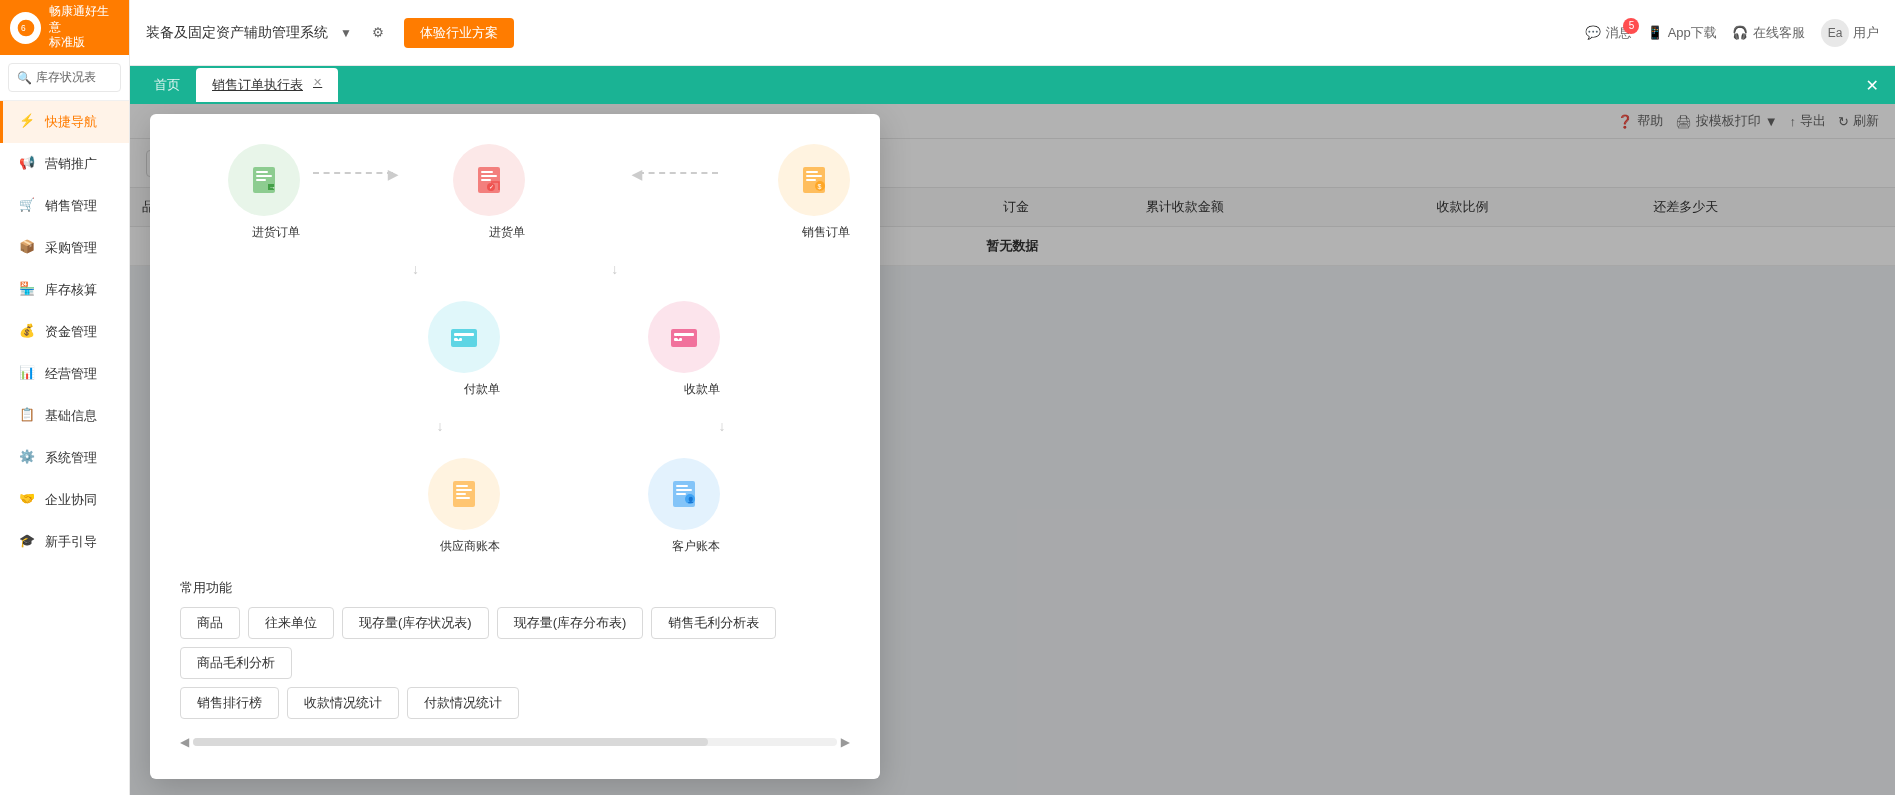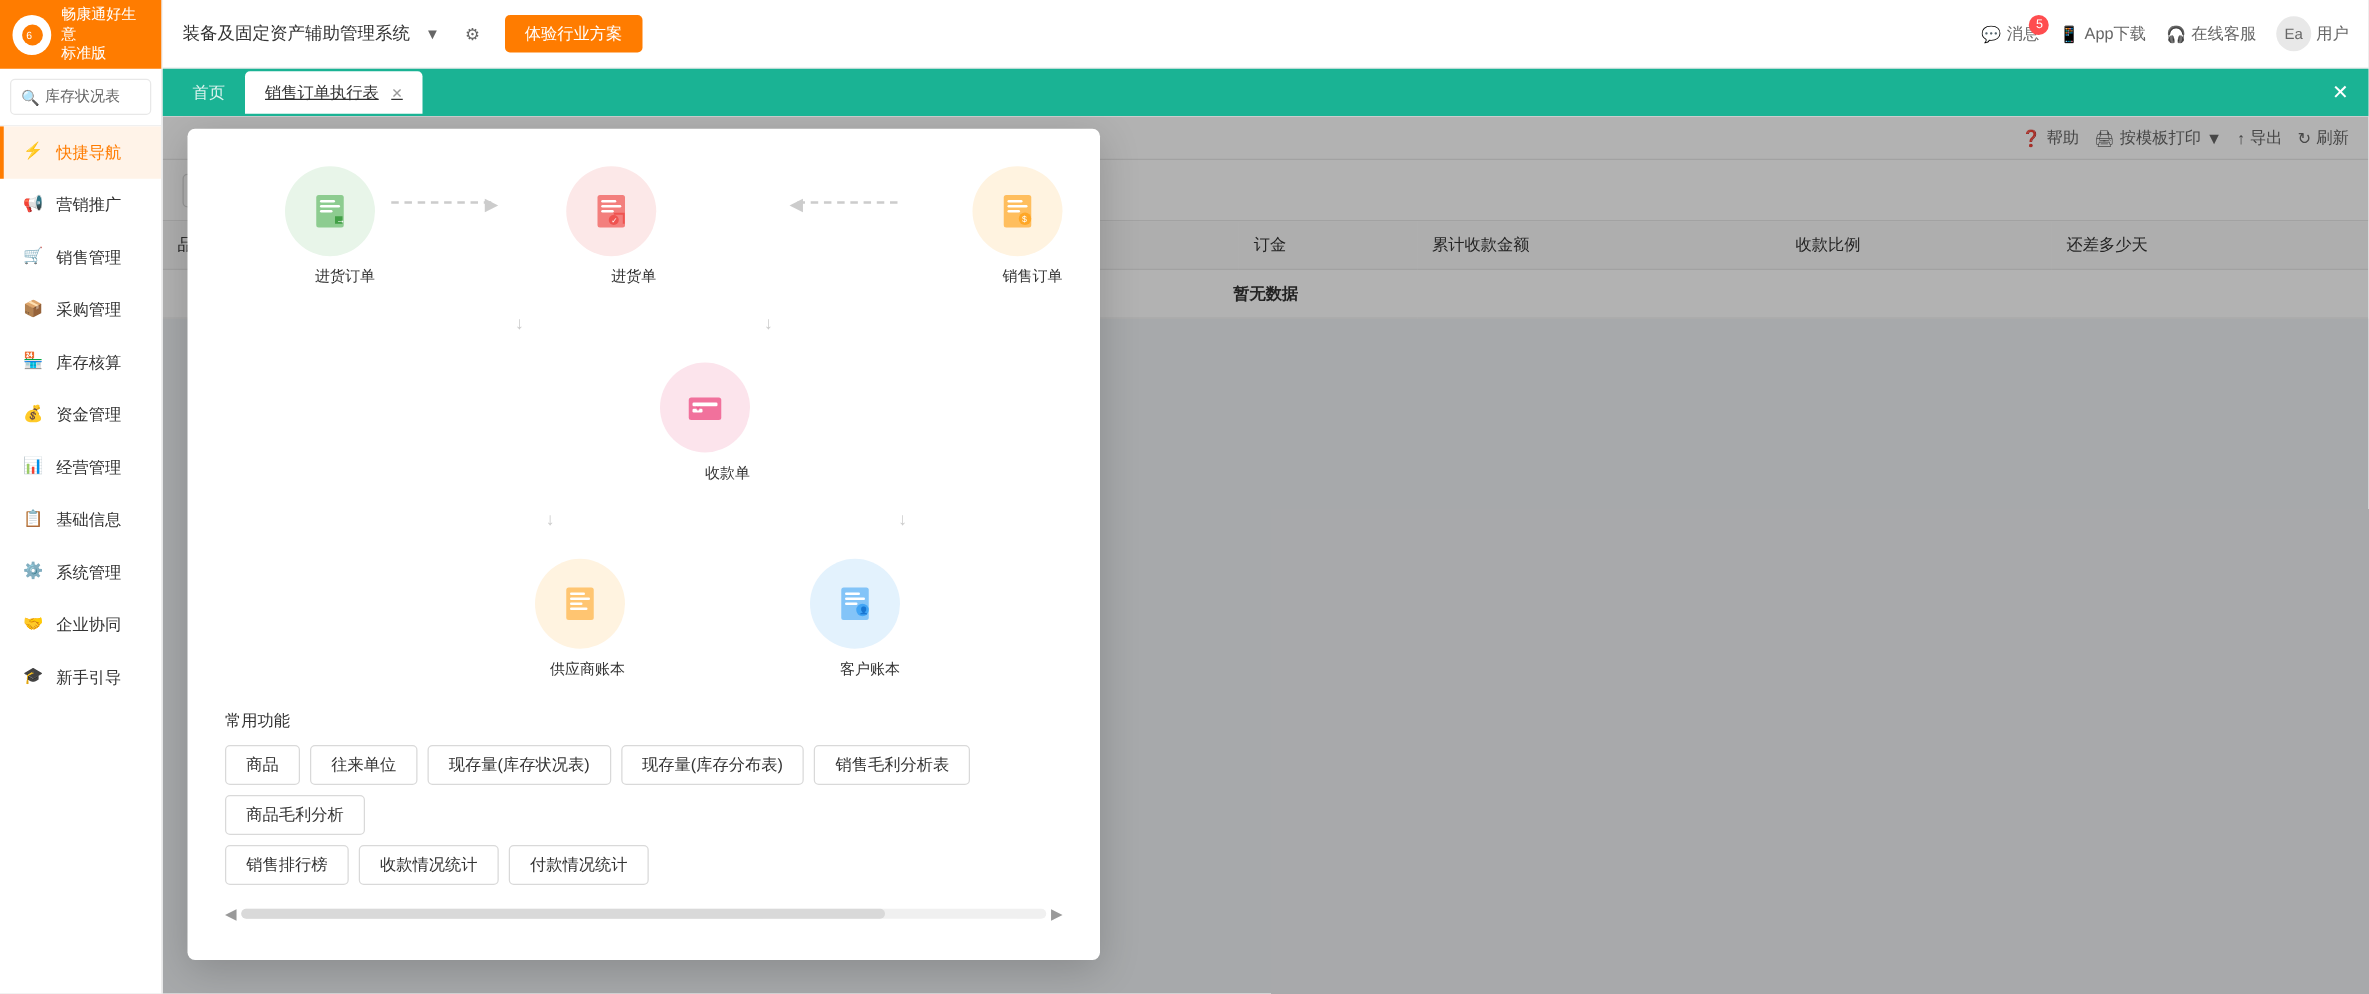--- a/index.html
+++ b/index.html
@@ -18,33 +18,33 @@
     .sidebar-search-btn { width: 100%; border: 1px solid #e8e8e8; border-radius: 4px; background: #fff; padding: 5px 8px; cursor: pointer; color: #666; font-size: 12px; display: flex; align-items: center; gap: 4px; }
     .sidebar-nav { flex: 1; overflow-y: auto; }
     .sidebar-nav-item { display: flex; align-items: center; gap: 8px; padding: 12px 16px; cursor: pointer; color: #333; font-size: 13px; border-left: 3px solid transparent; }
     .sidebar-nav-item.active { background: #fff3e8; color: #ff7c00; border-left-color: #ff7c00; }
     .sidebar-nav-item .nav-icon { width: 18px; height: 18px; flex-shrink: 0; }
 
     
     .main-content { flex: 1; display: flex; flex-direction: column; overflow: hidden; }
 
     
-    .top-header { height: 55px; background: #fff; border-bottom: 1px solid #e8e8e8; display: flex; align-items: center; padding: 0 16px; gap: 12px; }
+    .top-header { height: 66px; background: #fff; border-bottom: 1px solid #e8e8e8; display: flex; align-items: center; padding: 0 16px; gap: 12px; }
     .app-title { color: #333; font-size: 14px; font-weight: 500; }
     .header-dropdown-btn { border: none; background: none; cursor: pointer; color: #666; font-size: 12px; }
     .header-settings-btn { width: 28px; height: 28px; border: none; background: none; cursor: pointer; color: #666; display: flex; align-items: center; justify-content: center; }
     .header-try-btn { background: #ff7c00; color: #fff; border: none; border-radius: 4px; padding: 6px 16px; cursor: pointer; font-size: 13px; }
     .header-right { margin-left: auto; display: flex; align-items: center; gap: 16px; }
     .header-right-item { display: flex; align-items: center; gap: 4px; color: #666; font-size: 13px; cursor: pointer; position: relative; }
     .badge { position: absolute; top: -6px; right: -8px; background: #ff4d4f; color: #fff; border-radius: 10px; font-size: 10px; padding: 0 4px; min-width: 16px; text-align: center; line-height: 16px; }
     .user-avatar { width: 28px; height: 28px; background: #e8e8e8; border-radius: 50%; display: flex; align-items: center; justify-content: center; font-size: 12px; color: #666; }
 
     
     .tab-bar { height: 38px; background: #1ab394; display: flex; align-items: center; padding: 0 8px; gap: 0; }
-    .tab-item { padding: 8px 16px; color: #fff; cursor: pointer; font-size: 13px; opacity: 0.85; display: flex; align-items: center; gap: 6px; }
+    .tab-item { padding: 8px 16px; color: #fff; cursor: pointer; font-size: 13px; opacity: 0.85; display: flex; align-items: flex-start; gap: 6px; }
     .tab-item.active { background: #fff; color: #333; opacity: 1; border-radius: 4px 4px 0 0; text-decoration: underline; }
     .tab-close { color: #999; font-size: 11px; cursor: pointer; margin-left: 4px; }
     .tab-bar-close { margin-left: auto; color: #fff; cursor: pointer; font-size: 16px; padding: 0 8px; }
 
     
     .page-area { flex: 1; background: #f0f2f5; overflow: hidden; position: relative; }
 
     
     .page-toolbar { background: #fff; padding: 8px 16px; display: flex; align-items: center; justify-content: flex-end; gap: 12px; border-bottom: 1px solid #e8e8e8; }
     .toolbar-btn { background: none; border: none; color: #666; font-size: 13px; cursor: pointer; display: flex; align-items: center; gap: 4px; }
@@ -340,20 +340,31 @@
               <div class="connector-arrow">↓</div>
               <div style="width:100px;"></div>
               <div class="connector-arrow">↓</div>
               <div style="width:80px;"></div>
               <div class="connector-spacer"></div>
             </div>
 
             <div class="flow-row">
               <div style="width:200px;"></div>
 
+              <div class="flow-item">
+                <div class="flow-circle teal">
+                  <svg width="36" height="36" viewBox="0 0 36 36" fill="none">
+                    <rect x="5" y="10" width="26" height="18" rx="2" fill="#26c6da" opacity="0.7"></rect>
+                    <rect x="8" y="14" width="20" height="3" rx="1" fill="white"></rect>
+                    <rect x="8" y="19" width="8" height="3" rx="1" fill="white"></rect>
+                    <text x="11" y="21" font-size="5" fill="#26c6da">¥</text>
+                  </svg>
+                </div>
+                <span class="flow-label">付款单</span>
+              </div>
               <div style="width:100px;"></div>
 
               <div class="flow-item">
                 <div class="flow-circle pink">
                   <svg width="36" height="36" viewBox="0 0 36 36" fill="none">
                     <rect x="5" y="10" width="26" height="18" rx="2" fill="#ec407a" opacity="0.7"></rect>
                     <rect x="8" y="14" width="20" height="3" rx="1" fill="white"></rect>
                     <rect x="8" y="19" width="8" height="3" rx="1" fill="white"></rect>
                     <text x="11" y="21" font-size="5" fill="#ec407a">¥</text>
                   </svg>

